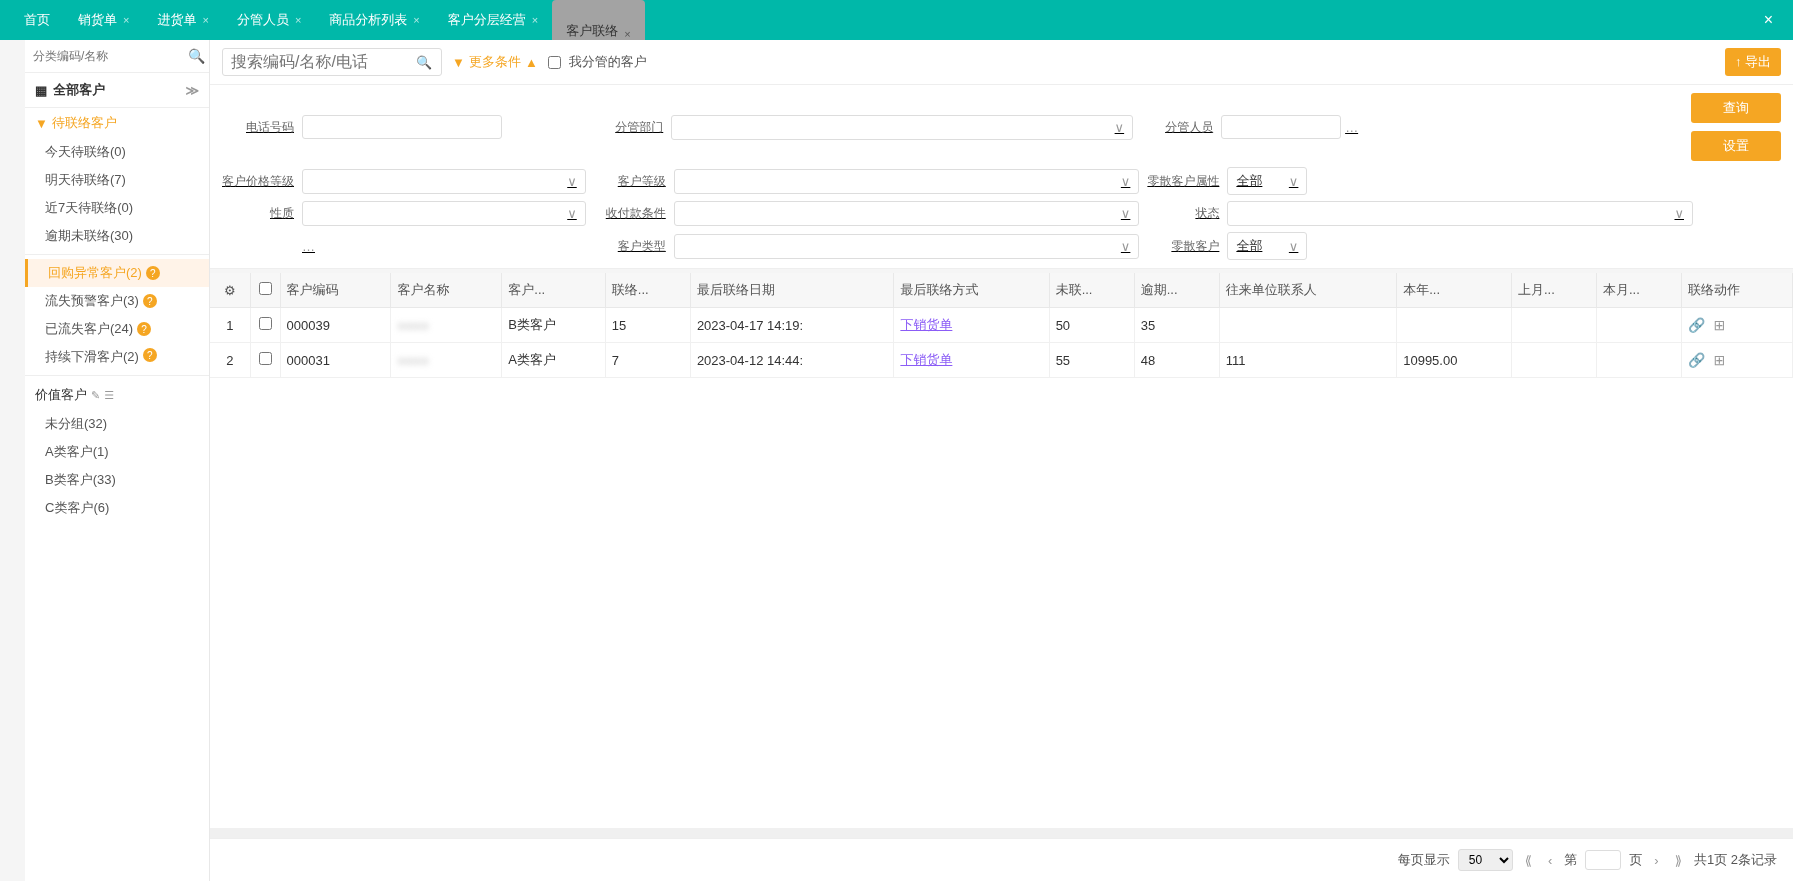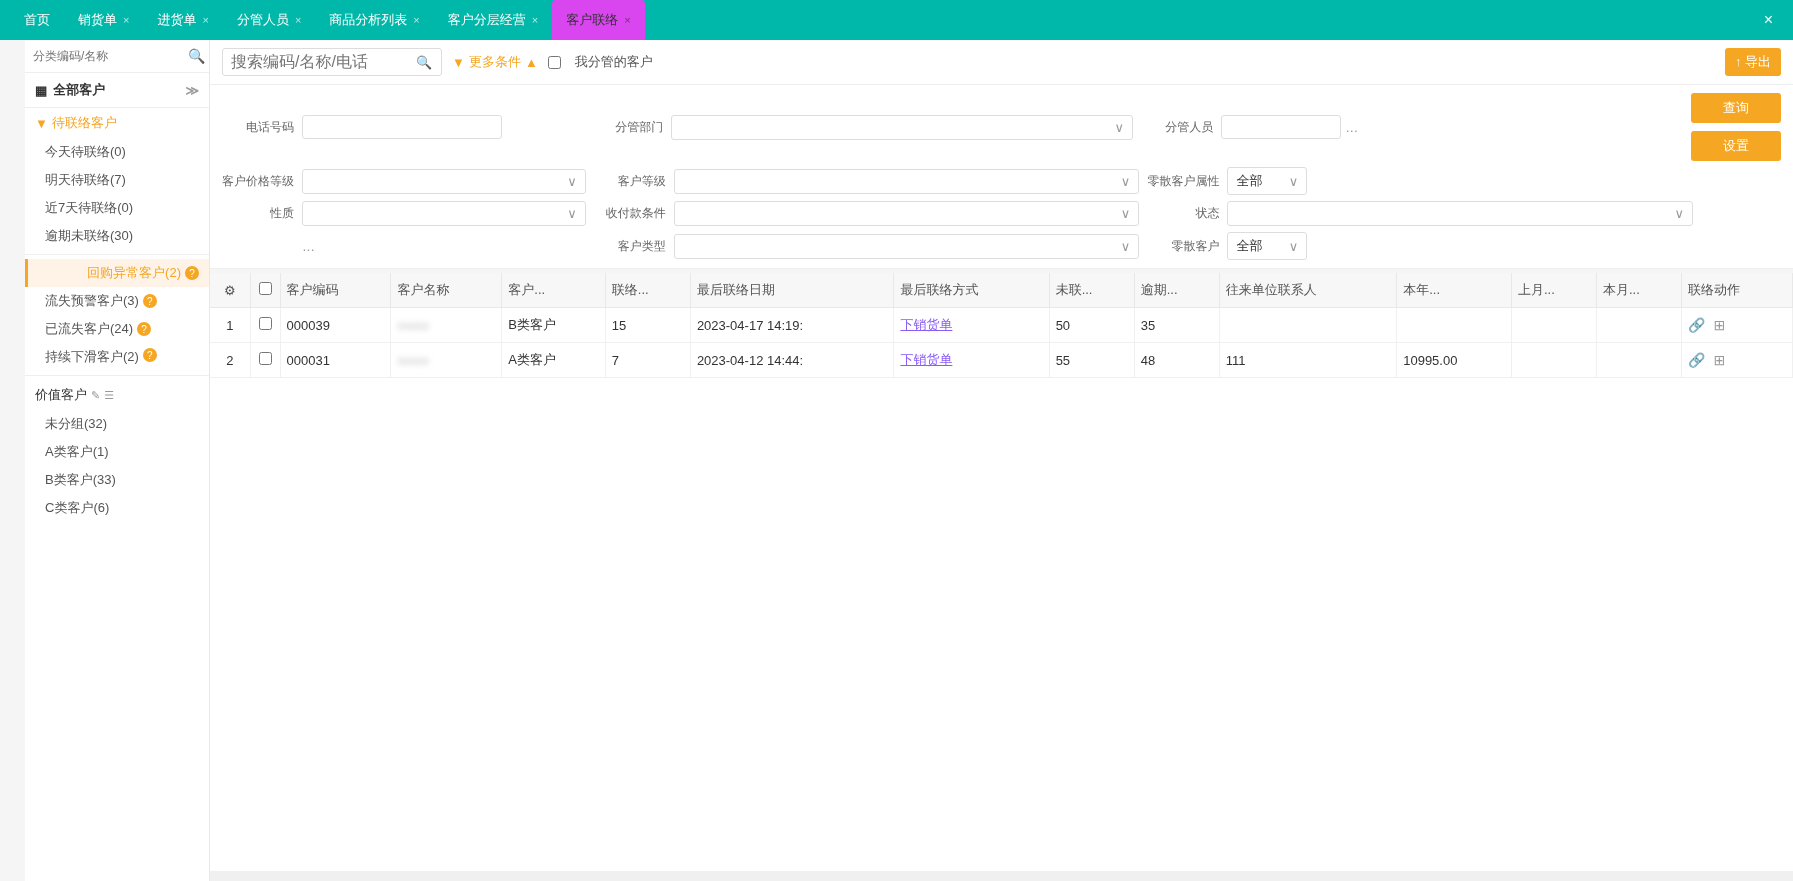--- a/index.html
+++ b/index.html
@@ -8,21 +8,21 @@
     
     .top-nav {
       display: flex; align-items: center;
       background: #00b8a9; height: 40px; padding: 0 10px;
       color: white; gap: 0;
     }
     .nav-tab {
       padding: 0 14px; height: 40px; display: flex; align-items: center;
       cursor: pointer; color: white; font-size: 13px; position: relative; white-space: nowrap;
     }
-    .nav-tab.active { background: #d946ef; color: #333; border-radius: 4px 4px 0 0; }
+    .nav-tab.active { background: #a3a3a3; color: #333; border-radius: 4px 4px 0 0; align-items: flex-end; }
     .nav-tab .close-x { margin-left: 6px; font-size: 11px; opacity: 0.7; }
     .nav-close-window {
       margin-left: auto; color: white; cursor: pointer; font-size: 16px; padding: 0 10px;
     }
 
     
     .main-layout { display: flex; height: 841px; }
 
     
     .sidebar {
@@ -68,33 +68,33 @@
       background: white; padding: 8px 12px;
       display: flex; align-items: center; gap: 10px;
       border-bottom: 1px solid #eee; flex-shrink: 0;
     }
     .filter-search {
       display: flex; align-items: center; border: 1px solid #ddd; border-radius: 3px;
       padding: 4px 8px; gap: 6px; width: 220px;
     }
     .filter-search input { border: none; outline: none; font-size: 16px; color: #a16207; width: 100%; }
     .filter-more { color: #f5a623; cursor: pointer; display: flex; align-items: center; gap: 4px; }
-    .filter-my-customer { display: flex; align-items: center; gap: 14px; color: #555; cursor: pointer; }
+    .filter-my-customer { display: flex; align-items: center; gap: 8px; color: #555; cursor: pointer; }
     .filter-export { margin-left: auto; color: white; background: #f5a623; border: none; border-radius: 3px; padding: 5px 10px; cursor: pointer; }
 
     
     .adv-filter {
       background: white; padding: 8px 12px; border-bottom: 1px solid #eee; flex-shrink: 0;
     }
     .adv-filter-row {
       display: flex; align-items: center; gap: 8px; margin-bottom: 6px;
     }
     .adv-filter-row:last-child { margin-bottom: 0; }
     .filter-field {
-      display: flex; align-items: center; flex: 1; min-width: 0;
+      display: flex; align-items: center; flex: 1; min-width: 0; text-decoration: underline;
     }
     .filter-label { color: #666; font-size: 12px; white-space: nowrap; min-width: 80px; text-align: right; padding-right: 8px; }
     .filter-input {
       flex: 1; border: 1px solid #ddd; border-radius: 3px; padding: 4px 8px;
       font-size: 12px; color: #333; outline: none;
     }
     .filter-select {
       flex: 1; display: flex; align-items: center; border: 1px solid #ddd;
       border-radius: 3px; padding: 4px 8px; font-size: 12px; color: #333;
       cursor: pointer; position: relative; background: white;
@@ -209,21 +209,21 @@
     <div class="sidebar-item">
       <span>明天待联络(7)</span>
     </div>
     <div class="sidebar-item">
       <span>近7天待联络(0)</span>
     </div>
     <div class="sidebar-item">
       <span>逾期未联络(30)</span>
     </div>
     <div class="sidebar-divider"></div>
-    <div class="sidebar-item active" style="display:flex;align-items:center;justify-content:flex-end;">
+    <div class="sidebar-item active" style="display:flex;align-items:center;">
       <span>回购异常客户(2)</span>
       <span class="info-icon">?</span>
     </div>
     <div class="sidebar-item" style="display:flex;align-items:center;">
       <span>流失预警客户(3)</span>
       <span class="info-icon">?</span>
     </div>
     <div class="sidebar-item" style="display:flex;align-items:center;">
       <span>已流失客户(24)</span>
       <span class="info-icon">?</span>
@@ -470,14 +470,30 @@
             </td>
           </tr>
         </tbody>
       </table>
     </div>
 
     <div class="horizontal-scroll">
       <div class="scroll-inner"></div>
     </div>
 
+    <div class="table-footer">
+      <span>每页显示</span>
+      <select class="page-size-select">
+        <option>50</option>
+        <option>100</option>
+        <option>200</option>
+      </select>
+      <span class="page-btn">⟪</span>
+      <span class="page-btn">‹</span>
+      <span>第</span>
+      <input type="text" class="page-input" style="">
+      <span>页</span>
+      <span class="page-btn">›</span>
+      <span class="page-btn">⟫</span>
+      <span>共1页 2条记录</span>
+    </div>
   </div>
 </div>
 
 </body></html>

